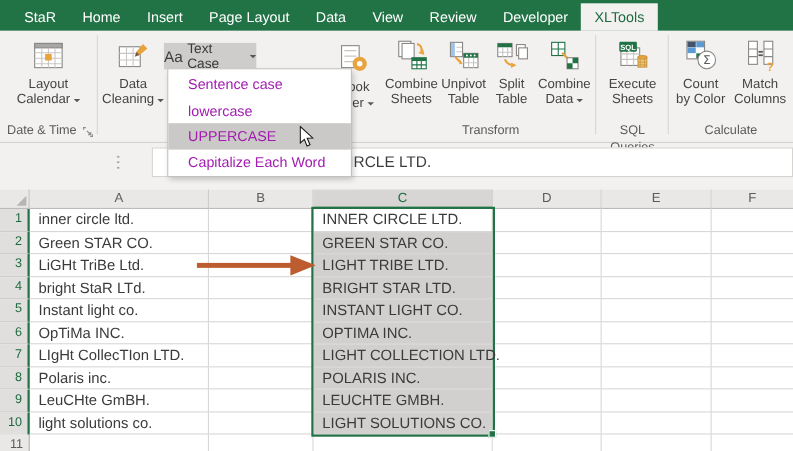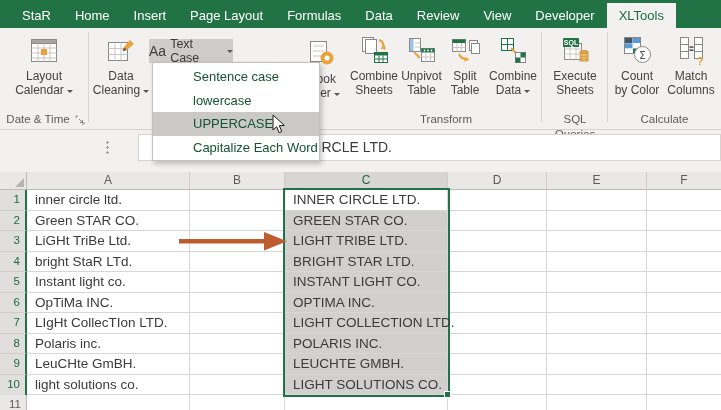--- a/index.html
+++ b/index.html
@@ -30,22 +30,22 @@
     background:#cfcdcb; display:flex; align-items:center; justify-content:center;
     gap:4px; font-size:12.5px; color:#3a3a3a; }
   .aa { color:#404040; font-size:14px; }
   .wob { z-index:1; }
   .wob .iconwrap { position:absolute; left:40px; top:3px; }
   .wob .lbl { position:relative; top:40px; }
   
   .menu { position:absolute; left:152px; top:62px; width:168px; height:99px;
     background:#fff; border:1px solid #c3c1bf; box-shadow:2px 3px 5px rgba(0,0,0,.22);
     z-index:30; padding-top:2px; }
-  .menu-item { height:23.5px; line-height:23.5px; padding-left:40px;
-    font-size:13px; color:#14532d; white-space:nowrap; }
+  .menu-item { height:23.5px; line-height:23.5px; padding-left:18px;
+    font-size:13px; color:#a21caf; white-space:nowrap; }
   .menu-item.hl { background:#cbc9c7; }
   .cursor { position:absolute; z-index:40; }
   
   .namebox { position:absolute; left:4px; top:134px; width:96px; height:27px;
     background:#fff; border:1px solid #d6d4d2; font-size:13px; color:#444;
     display:flex; align-items:center; padding-left:8px; z-index:2; }
   .namebox .caret { margin-left:auto; margin-right:7px; border-top-color:#6a6866; }
   .splitter { position:absolute; left:106px; top:140px; width:3px; height:16px;
     background-image:radial-gradient(circle,#a09e9c 1px,transparent 1.3px);
     background-size:3px 5px; }
@@ -82,24 +82,23 @@
 </head>
 <body>
 
 <div class="screen">
 
   <div class="tabbar">
       <div class="tab">StaR</div>
       <div class="tab">Home</div>
       <div class="tab">Insert</div>
       <div class="tab">Page Layout</div>
-      <div class="tab">Formulas</div>
       <div class="tab">Data</div>
+      <div class="tab">View</div>
       <div class="tab">Review</div>
-      <div class="tab">View</div>
       <div class="tab">Developer</div>
       <div class="tab active">XLTools</div>
     </div>
 
   <div class="ribbon">
 
     <div class="bigbtn" style="left:4px;width:80px;">
       <svg width="30" height="30" viewBox="0 0 30 30">
         <rect x="2.5" y="4.5" width="25" height="22" fill="#fff" stroke="#8a8886"></rect>
         <rect x="2.5" y="4.5" width="25" height="4" fill="#a9a7a5" stroke="#8a8886"></rect>

